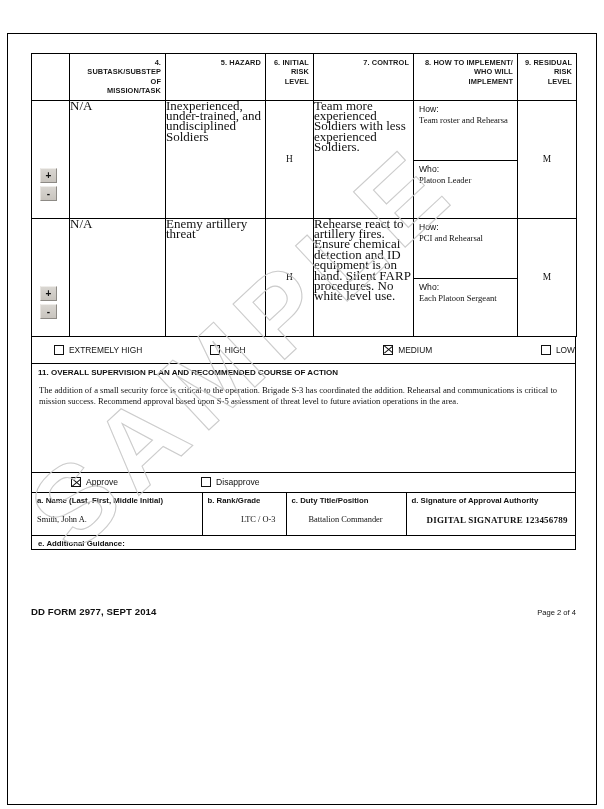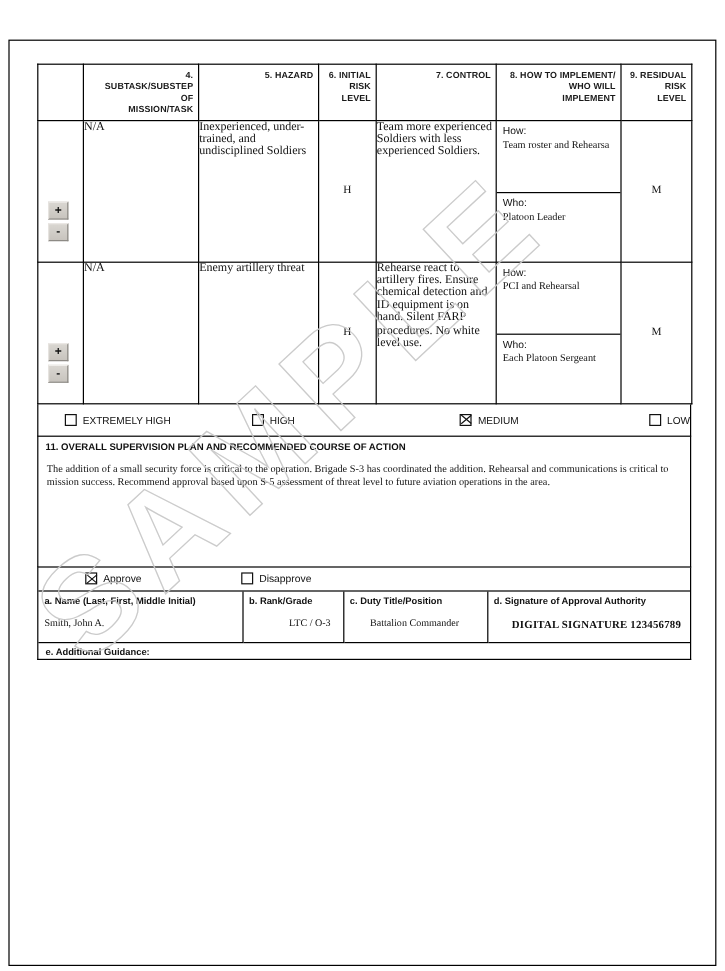--- a/index.html
+++ b/index.html
@@ -89,21 +89,21 @@
     text-align: right;
     vertical-align: top;
     height: 22px;
     line-height: 9.4px;
   }
   .hdr .ind { display:block; padding-left: 10px; }
   .hdr .ind2 { display:block; padding-left: 12px; }
 
   .cell-body {
     font-family: "Liberation Serif", serif;
-    font-size: 10px;
+    font-size: 13px;
     line-height: 10.4px;
     color: #111;
     padding: 4px 4px 2px 5px;
   }
   .cell-risk {
     font-family: "Liberation Serif", serif;
     font-size: 9.4px;
     color: #111;
     text-align: center;
     vertical-align: middle !important;
@@ -506,14 +506,18 @@
       </tbody>
         </table>
 
       <div>
         <div class="guid-label">e. Additional Guidance:</div>
       </div>
     </div>
 
   </div>
 
+  <div id="footer" style="left:23px; top:572px;">
+    <div class="left">DD FORM 2977, SEPT 2014</div>
+    <div class="right">Page 2 of 4</div>
+  </div>
 
 </div>
 
 </body></html>

